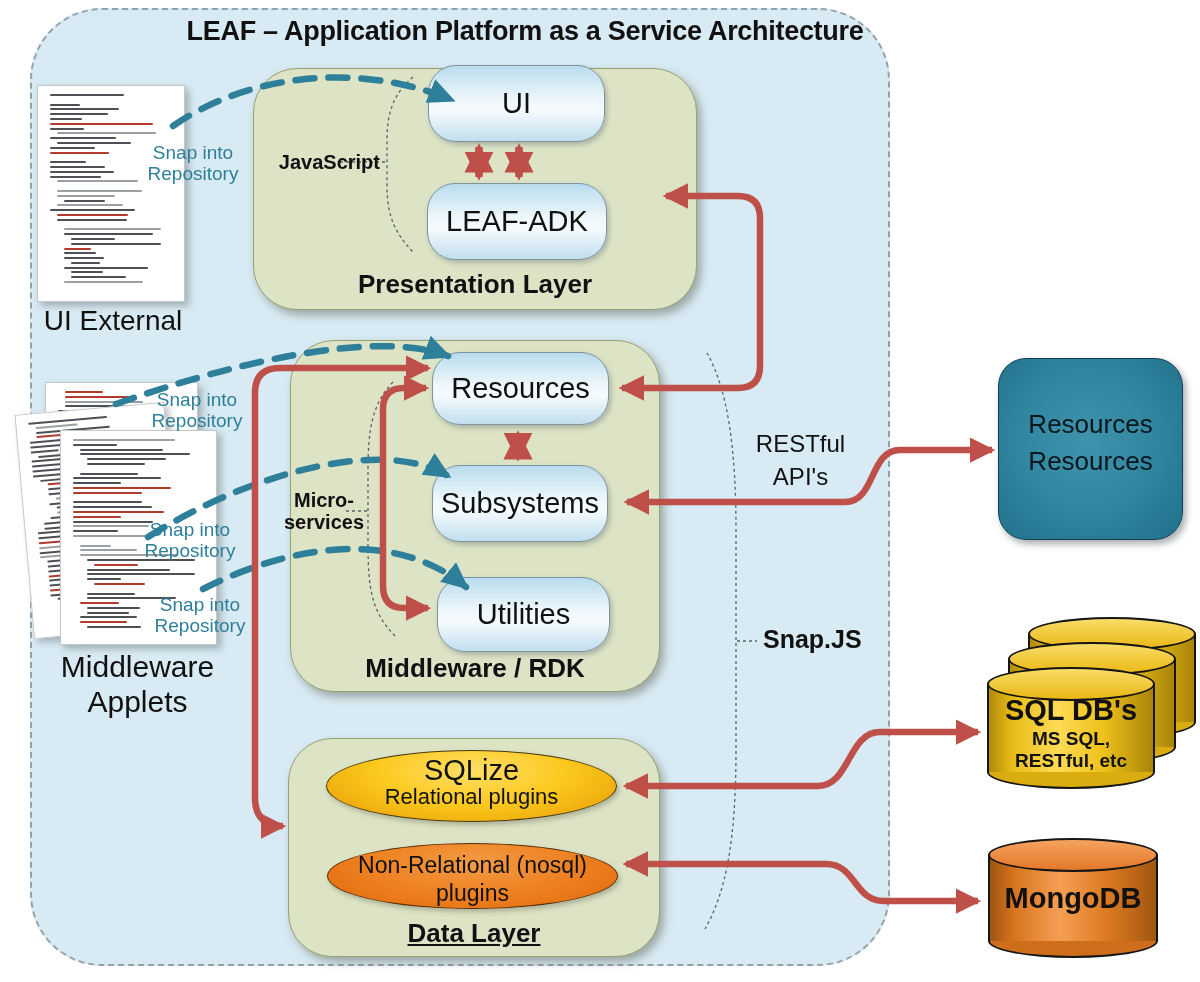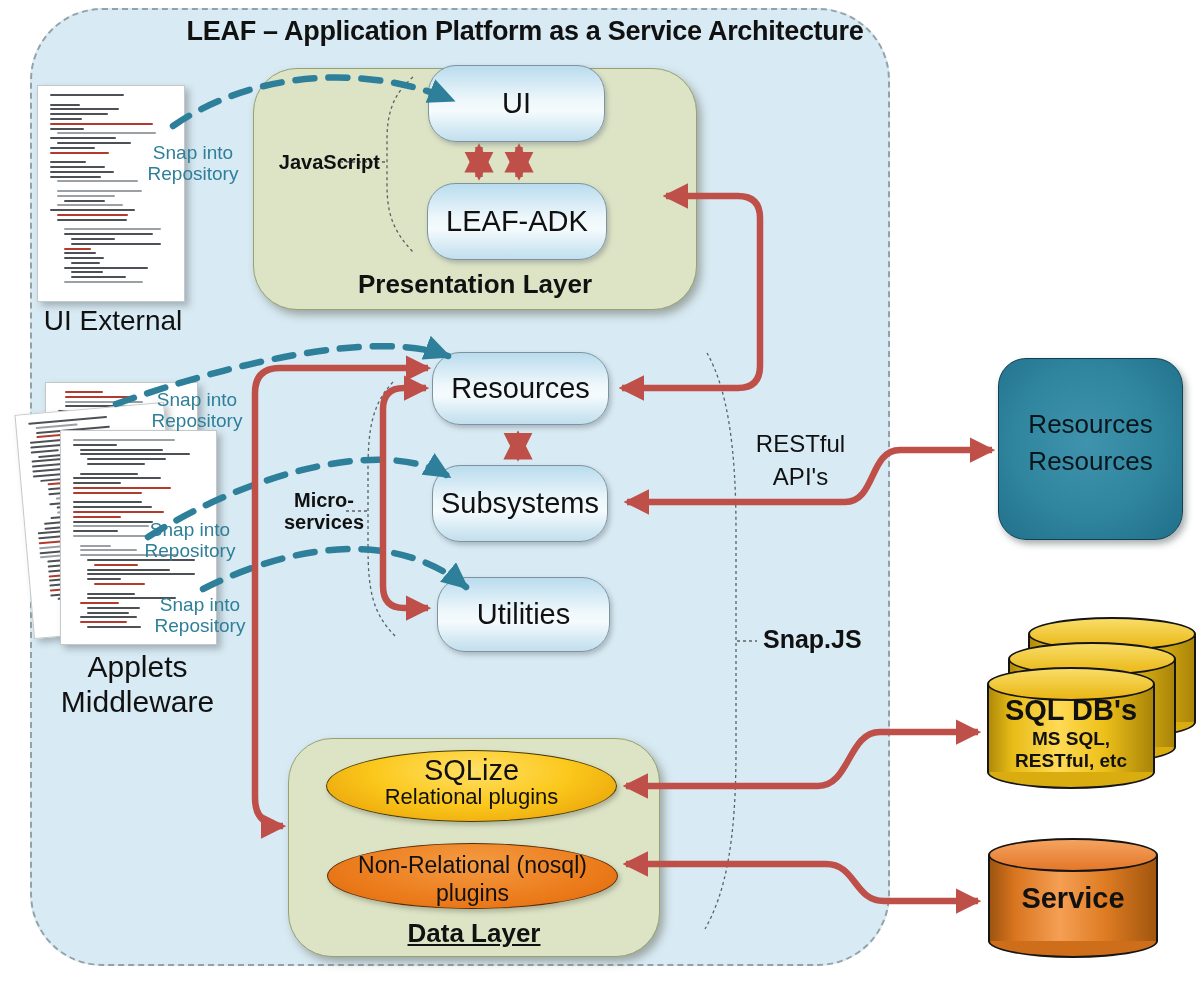--- a/index.html
+++ b/index.html
@@ -251,35 +251,38 @@
       <div class="code-line" style="margin-left: 22px; width: 61%; background: rgb(77, 81, 86);"></div>
       <div class="code-line" style="margin-left: 15px; width: 27%; background: rgb(178, 59, 46);"></div>
       <div class="code-line" style="margin-left: 22px; width: 36%; background: rgb(77, 81, 86);"></div>
       <div class="code-line" style="margin-left: 22px; width: 29%; background: rgb(77, 81, 86);"></div>
       <div class="code-line" style="margin-left: 15px; width: 39%; background: rgb(77, 81, 86);"></div>
       <div class="code-line" style="margin-left: 15px; width: 32%; background: rgb(178, 59, 46);"></div>
       <div class="code-line" style="margin-left: 22px; width: 37%; background: rgb(77, 81, 86);"></div>
       <div class="code-line" style="width: 0px;"></div>
     </div>
   <div class="caption" style="left:50px;top:649px;width:175px;font-size:30px;line-height:35px;">
+    <div>Middleware</div>
     <div>Applets</div>
-    <div>Middleware</div>
   </div>
 
   <div class="layer" style="left:253px;top:68px;width:444px;height:242px;">
     <div class="layer-label" style="bottom:9px;">Presentation Layer</div>
   </div>
   <div class="node-box" style="left:428px;top:65px;width:177px;height:77px;">
     <span>UI</span>
   </div>
   <div class="node-box" style="left:427px;top:183px;width:180px;height:77px;">
     <span>LEAF-ADK</span>
   </div>
   <div class="ann" style="left:260px;top:151px;width:120px;text-align:right;font-size:20px;font-weight:bold;">JavaScript</div>
 
+  <div class="layer" style="left:290px;top:340px;width:370px;height:352px;">
+    <div class="layer-label" style="bottom:7px;">Middleware / RDK</div>
+  </div>
   <div class="node-box" style="left:432px;top:352px;width:177px;height:73px;">
     <span>Resources</span>
   </div>
   <div class="node-box" style="left:432px;top:465px;width:176px;height:77px;">
     <span>Subsystems</span>
   </div>
   <div class="node-box" style="left:437px;top:577px;width:173px;height:75px;">
     <span>Utilities</span>
   </div>
   <div class="ann" style="left:283px;top:489px;width:82px;text-align:center;font-size:20px;font-weight:bold;line-height:22px;">
@@ -326,21 +329,21 @@
       <div class="cyl-bottom"></div>
     <div class="cyl-text" style="top:27px;font-size:29px;">SQL DB's</div>
     <div class="cyl-text" style="top:61px;font-size:19px;">MS SQL,</div>
     <div class="cyl-text" style="top:83px;font-size:19px;">RESTful, etc</div>
   </div>
 
   <div class="cylinder orange" style="left:988px;top:838px;width:170px;height:120px;">
     <div class="cyl-top"></div>
       <div class="cyl-body"></div>
       <div class="cyl-bottom"></div>
-    <div class="cyl-text" style="top:44px;font-size:29px;">Service</div>
+    <div class="cyl-text" style="top:44px;font-size:29px;">MongoDB</div>
   </div>
 
   <svg id="overlay" width="1200" height="982" viewBox="0 0 1200 982">
     <defs>
       <marker id="ar" markerWidth="3.9" markerHeight="3.9" refX="3.4" refY="1.95" orient="auto-start-reverse" markerUnits="strokeWidth">
         <path d="M0,0 L3.9,1.95 L0,3.9 Z" class="fill-red"></path>
       </marker>
       <marker id="at" markerWidth="4.2" markerHeight="3.9" refX="3.6" refY="1.95" orient="auto-start-reverse" markerUnits="strokeWidth">
         <path d="M0,0 L4.2,1.95 L0,3.9 Z" class="fill-teal"></path>
       </marker>

